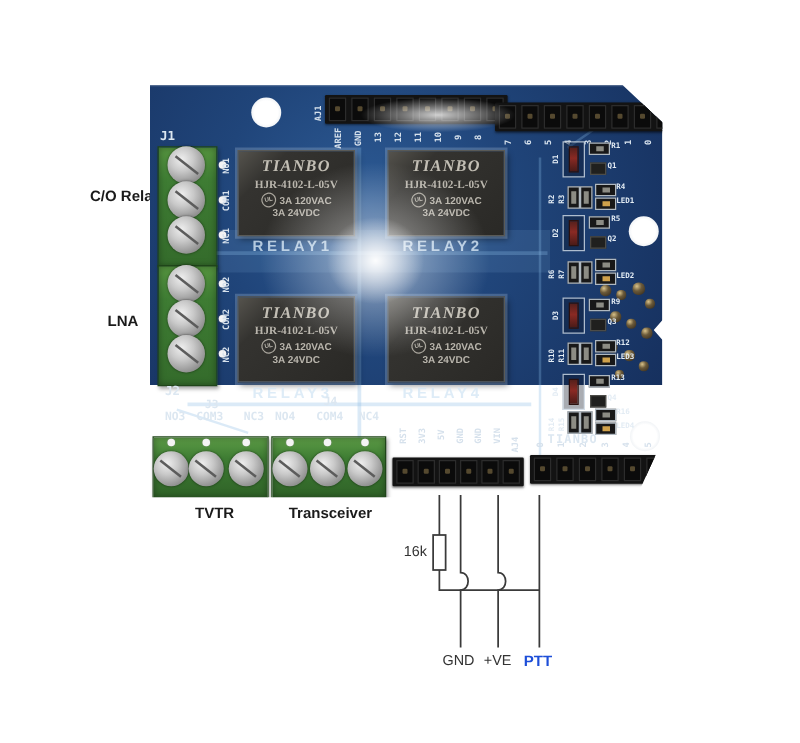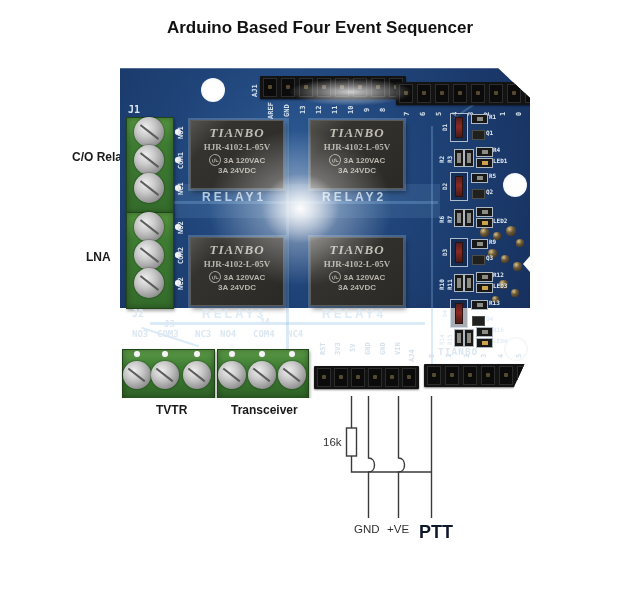--- a/index.html
+++ b/index.html
@@ -53,28 +53,27 @@
   .cbox{border:1px solid rgba(225,238,248,.75);background:rgba(10,18,34,.35);}
   .cdiode{background:linear-gradient(180deg,#55201c 0%,#8a2a24 45%,#4a1b18 100%);border:1px solid #2c1210;}
   .cres{background:#181818;border:1px solid rgba(225,238,248,.75);position:relative;}
   .cres::after{content:"";position:absolute;left:30%;top:20%;width:40%;height:60%;background:#8c8c84;}
   .cled::after{background:#cfa14b !important;}
   .cblob{background:#20201e;border:1px solid #4c4c48;}
   .clab{font-family:"DejaVu Sans Mono",monospace;font-size:6px;font-weight:bold;color:#e3ecf4;white-space:nowrap;}
   .blob{border-radius:45%;background:radial-gradient(circle at 35% 30%,#d9c28a 0%,#6b5a3a 40%,#2e2418 100%);}
   
   .wire-label{font-size:11.5px;color:#333;white-space:nowrap;}
-  .wire-label.bold{font-weight:bold;font-size:18px;color:#0f172a;}
+  .wire-label.bold{font-weight:bold;font-size:12px;color:#1d4ed8;}
 </style>
 </head>
 <body>
 
 <div class="canvas">
 
-  <div class="abs title">Arduino Based Four Event Sequencer</div>
 
   <span class="abs note" style="left:72px;top:150px;">C/O Relay</span>
   <span class="abs note" style="left:86px;top:250px;">LNA</span>
   <span class="abs note" style="left:156px;top:403px;">TVTR</span>
   <span class="abs note" style="left:231px;top:403px;">Transceiver</span>
 
   <div class="abs board">
 
     <div class="abs traceband" style="left:55px;top:116px;width:265px;height:34px;"></div>
     <div class="abs trace" style="left:30px;top:133px;width:288px;height:3px;"></div>

